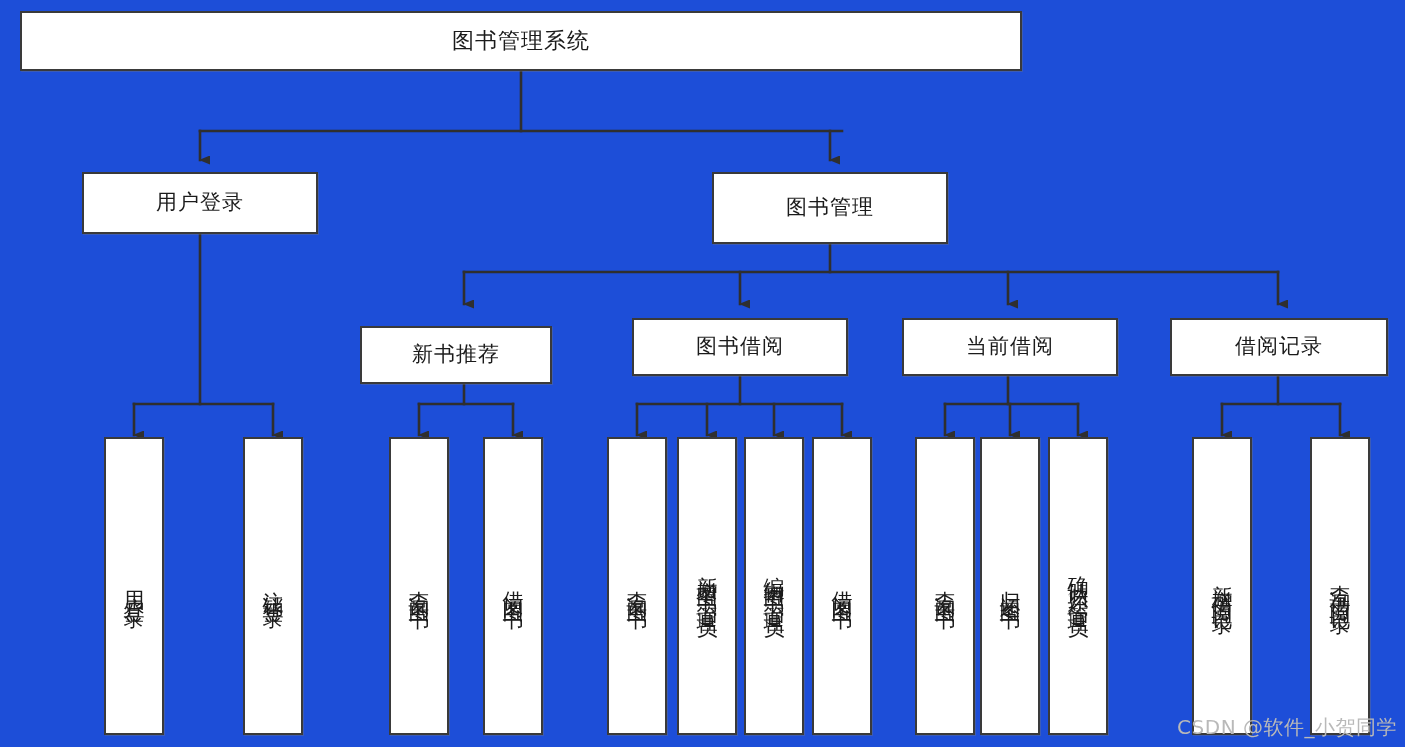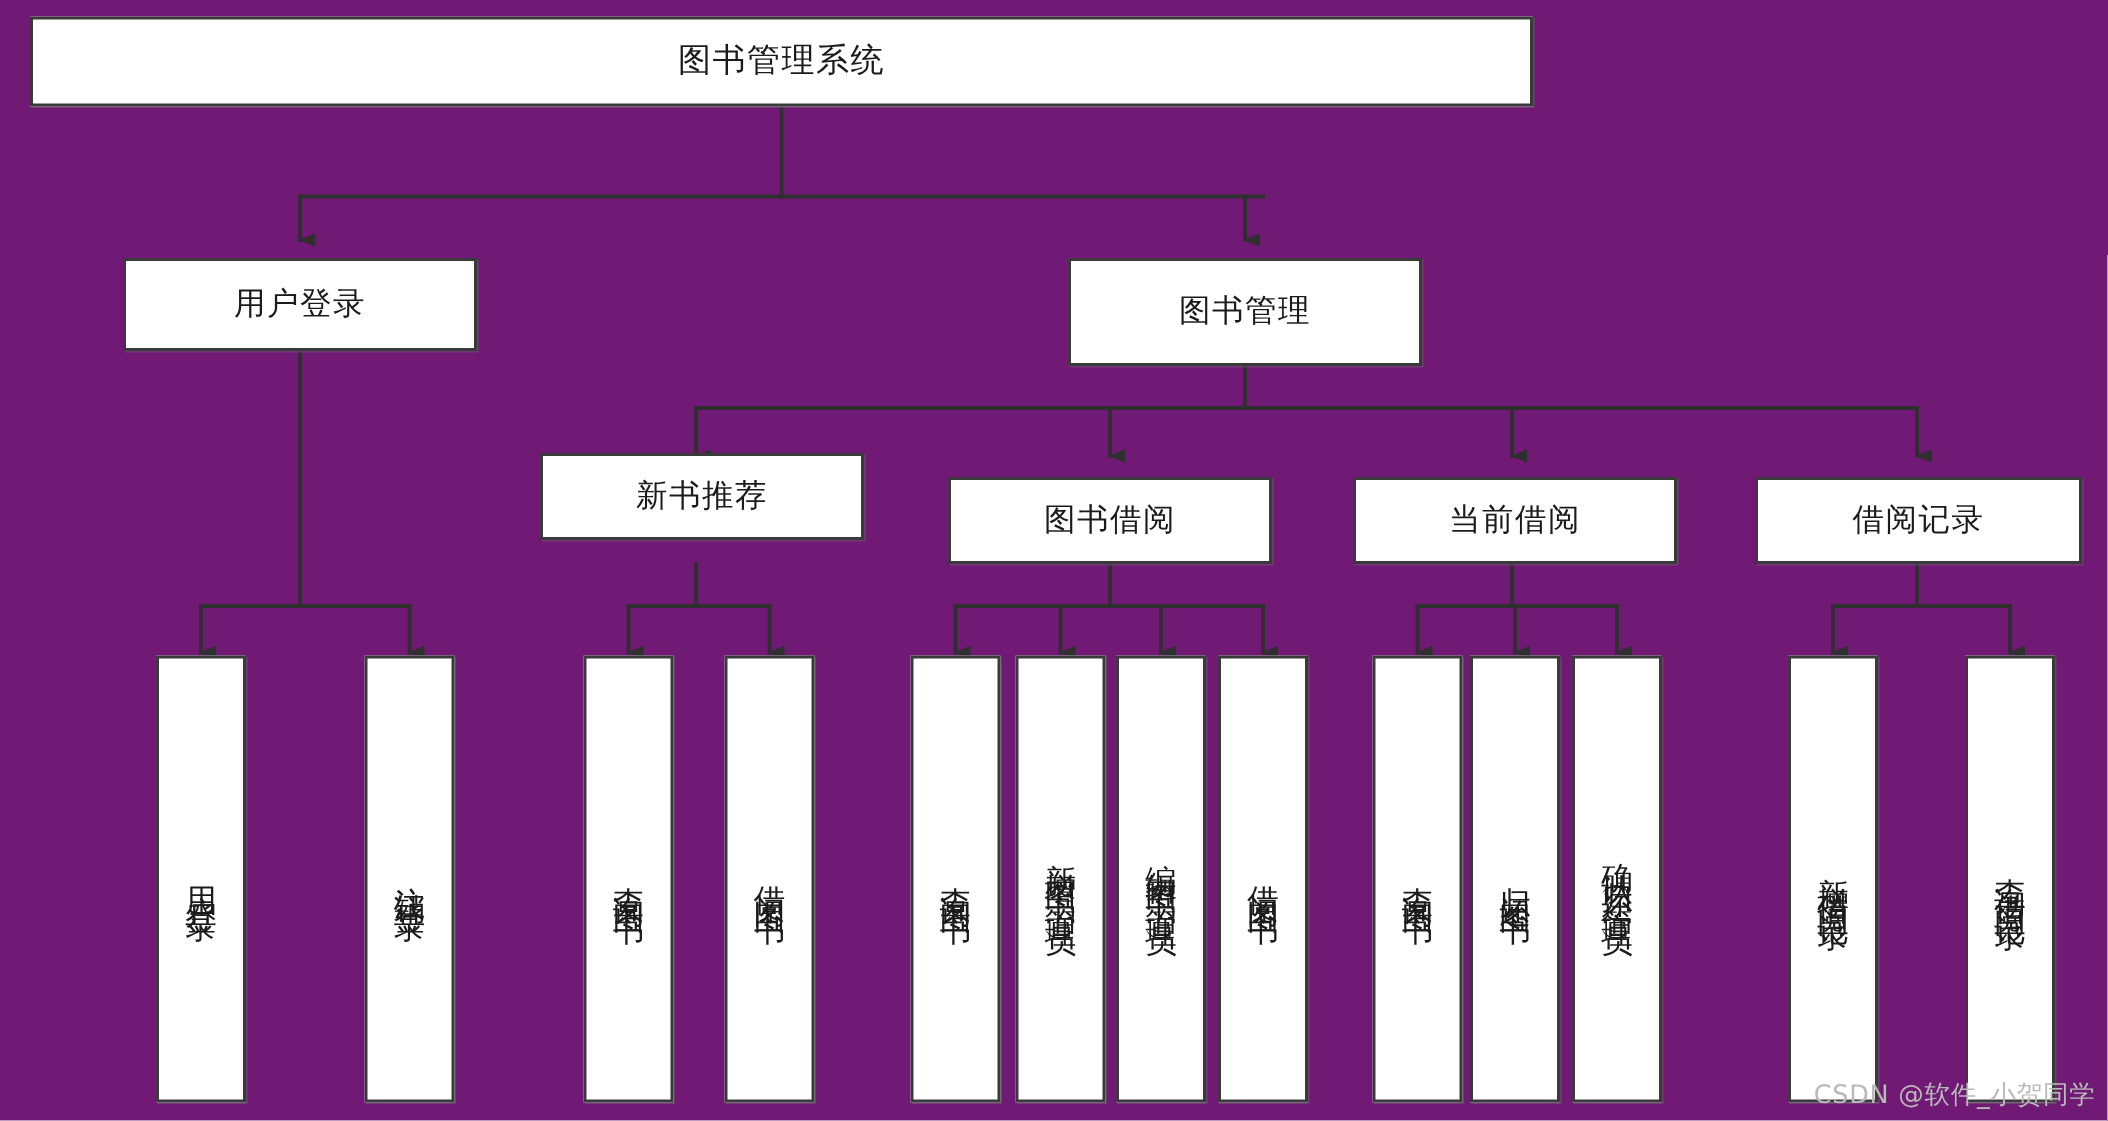--- a/index.html
+++ b/index.html
@@ -8,21 +8,21 @@
     padding: 0;
     background: #ffffff;
   }
   body {
     font-family: "DejaVu Sans", "Liberation Sans", sans-serif;
   }
   #diagram-root {
     position: relative;
     width: 1405px;
     height: 747px;
-    background: #701a75;
+    background: #1d4ed8;
     overflow: hidden;
   }
   #edge-layer {
     position: absolute;
     left: 0;
     top: 0;
     width: 1405px;
     height: 747px;
     pointer-events: none;
   }
@@ -55,21 +55,21 @@
     text-orientation: upright;
     letter-spacing: 6px;
     line-height: 1.05;
     white-space: nowrap;
     display: block;
   }
   .watermark {
     position: absolute;
     right: 8px;
     bottom: 6px;
-    font-size: 17px;
+    font-size: 20px;
     color: #b9b9b9;
     letter-spacing: 0.5px;
     white-space: nowrap;
     user-select: none;
   }
 </style>
 </head>
 <body>
 
 <div id="diagram-root">
@@ -128,21 +128,21 @@
     <span>图书管理系统</span>
   </div>
 
   <div class="node horiz" style="left:82px; top:172px; width:236px; height:62px;">
     <span>用户登录</span>
   </div>
   <div class="node horiz" style="left:712px; top:172px; width:236px; height:72px;">
     <span>图书管理</span>
   </div>
 
-  <div class="node horiz" style="left:360px; top:302px; width:216px; height:58px;">
+  <div class="node horiz" style="left:360px; top:326px; width:192px; height:58px;">
     <span>新书推荐</span>
   </div>
   <div class="node horiz" style="left:902px; top:318px; width:216px; height:58px;">
     <span>当前借阅</span>
   </div>
   <div class="node horiz" style="left:632px; top:318px; width:216px; height:58px;">
     <span>图书借阅</span>
   </div>
   <div class="node horiz" style="left:1170px; top:318px; width:218px; height:58px;text-align:center;">
     <span>借阅记录</span>

